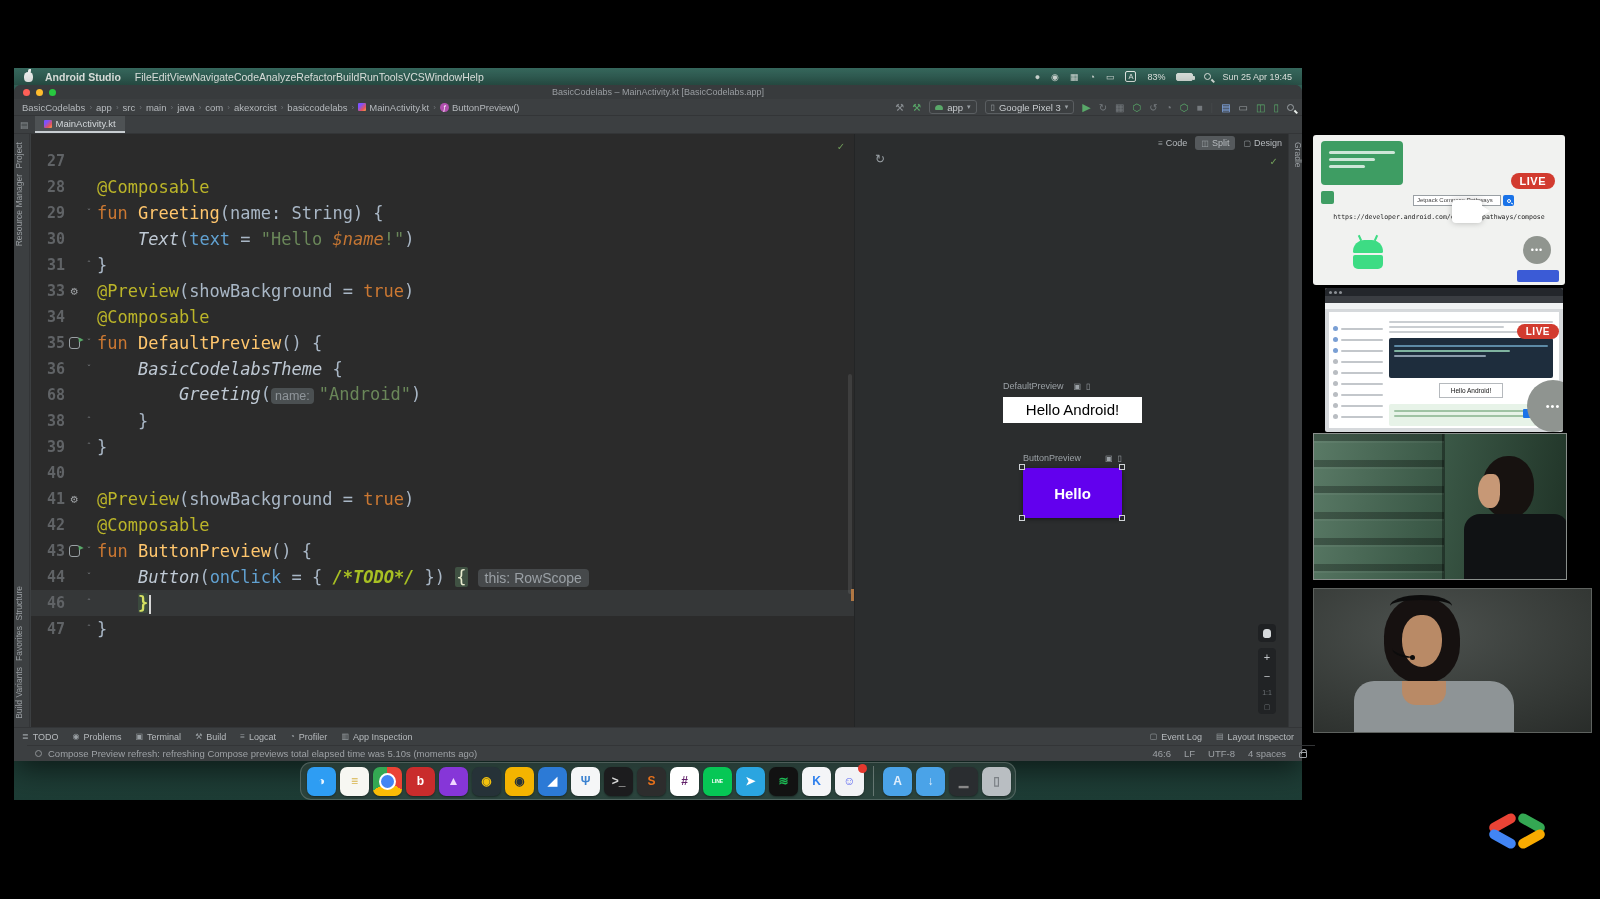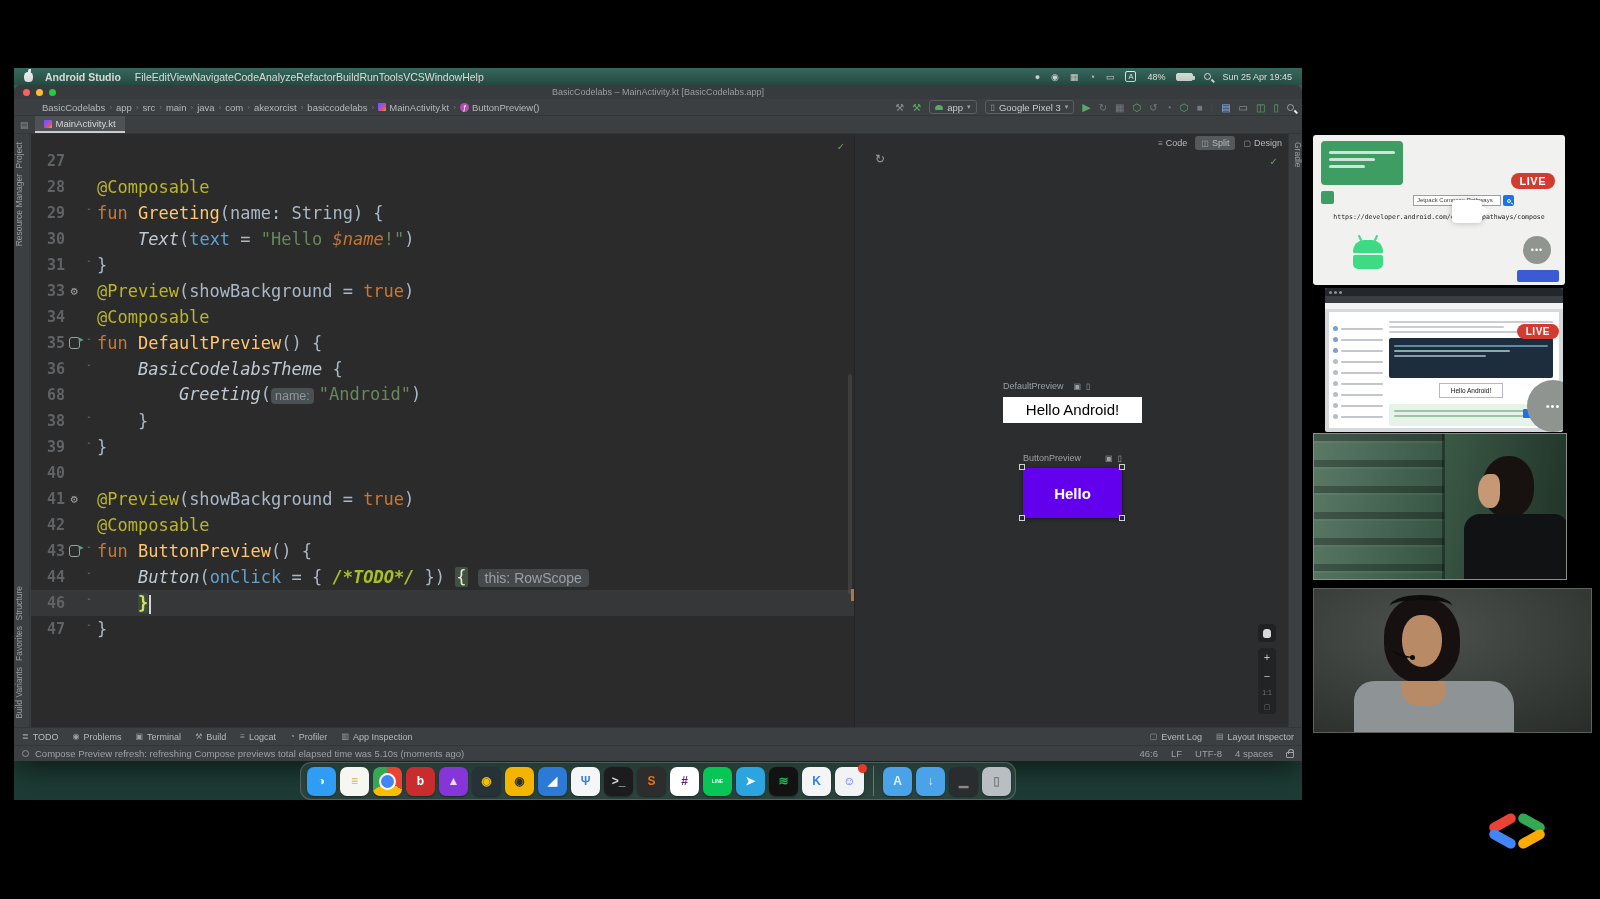--- a/index.html
+++ b/index.html
@@ -29,21 +29,21 @@
   
   #aswin{position:absolute;left:0;top:17px;width:1288px;height:676px;background:#3c3f41;
     border-radius:7px 7px 0 0;box-shadow:0 8px 30px rgba(0,0,0,.6);color:#bbbfc3;}
   #titlebar{position:absolute;top:0;left:0;width:100%;height:14px;background:#383b3d;border-radius:7px 7px 0 0;
     display:flex;align-items:center;}
   .tl{width:7px;height:7px;border-radius:50%;margin-left:6px;}
   .tl.r{background:#ff5f57;margin-left:9px}.tl.y{background:#febc2e}.tl.g{background:#28c840}
   #win-title{position:absolute;left:0;right:0;text-align:center;font-size:9px;color:#9a9ea2;}
   #navbar{position:absolute;top:14px;left:0;width:100%;height:17px;display:flex;align-items:center;
     padding:0 8px;font-size:9.5px;border-bottom:1px solid #333537;}
-  #breadcrumbs{display:flex;align-items:center;gap:4px;color:#b4b8bc;margin-left:20px;}
+  #breadcrumbs{display:flex;align-items:center;gap:4px;color:#b4b8bc;}
   .bsep{color:#6f7478;font-size:8px;}
   .kicon{width:8px;height:8px;background:linear-gradient(135deg,#7f52ff 30%,#e4535b 70%,#f4a14b);border-radius:1px;display:inline-block;}
   .ficon{width:9px;height:9px;background:#b24fae;border-radius:50%;display:inline-block;color:#fff;font-size:7px;line-height:9px;text-align:center;font-style:italic;}
   #run-tools{margin-left:auto;display:flex;align-items:center;gap:8px;font-size:10px;}
   .chip{display:flex;align-items:center;gap:4px;border:1px solid #5a5e61;border-radius:3px;height:14px;padding:0 5px;font-size:9.5px;color:#c7cbce;}
   .droid{width:8px;height:5px;background:var(--run-green);border-radius:4px 4px 1px 1px;}
   .carat{font-size:7px;color:#9aa0a4;}
   .tglyph{font-size:10px;}
   
   #tabbar{position:absolute;top:31px;left:0;width:100%;height:18px;border-bottom:1px solid #333537;display:flex;align-items:flex-end;}
@@ -112,21 +112,21 @@
   #pv-zoom{position:absolute;left:403px;top:514px;width:18px;height:66px;background:#212325;border-radius:4px;
     display:flex;flex-direction:column;align-items:center;justify-content:space-around;color:#c2c6c9;font-size:11px;}
   #pv-zoom .dim{color:#6b7074;font-size:7px;}
 
   
   #twbar{position:absolute;top:642px;left:0;width:100%;height:18px;border-top:1px solid #333537;
     display:flex;align-items:center;font-size:9px;color:#b6babd;padding:0 8px;}
   .twitem{display:flex;align-items:center;gap:4px;margin-right:14px;}
   .twitem .ic{font-size:8px;color:#9aa0a4;}
   #twright{margin-left:auto;display:flex;gap:14px;}
-  #statusbar{position:absolute;top:660px;left:0;width:100%;height:16px;border-top:1px solid #333537;
+  #statusbar{position:absolute;top:660px;left:13px;width:100%;height:16px;border-top:1px solid #333537;
     display:flex;align-items:center;font-size:9.5px;color:#9da1a5;padding:0 8px;}
   .stdot{width:7px;height:7px;border:1px solid #8d9194;border-radius:50%;margin-right:6px;}
   #statusright{margin-left:auto;display:flex;gap:13px;align-items:center;}
   .padlock{width:8px;height:6px;border:1px solid #9da1a5;border-radius:1px;position:relative;margin-top:3px;}
   .padlock::before{content:"";position:absolute;left:1px;top:-4px;width:4px;height:4px;border:1px solid #9da1a5;border-bottom:none;border-radius:3px 3px 0 0;}
 
   
   #dock{position:absolute;left:286px;top:694px;width:716px;height:38px;background:rgba(52,72,66,.62);
     border:1px solid rgba(255,255,255,.18);border-radius:11px;display:flex;align-items:center;padding:0 6px;gap:4px;}
   .dicon{width:29px;height:29px;border-radius:7px;display:flex;align-items:center;justify-content:center;
@@ -243,21 +243,21 @@
       </span>
     <span id="menu-status">
       <span id="menu-status-icons" style="display: flex; gap: 11px;">
           <span class="mglyph">●</span>
           <span class="mglyph">◉</span>
           <span class="mglyph">▦</span>
           <span class="mglyph">◔</span>
           <span class="mglyph">▭</span>
         </span>
       <span class="abox">A</span>
-      <span>48%</span>
+      <span>83%</span>
       <span class="battery"></span>
       <span class="mag"></span>
       <span>Sun 25 Apr 19:45</span>
     </span>
   </div>
 
   <div id="aswin">
     <div id="titlebar">
       <span class="tl r"></span>
       <span class="tl y"></span>

